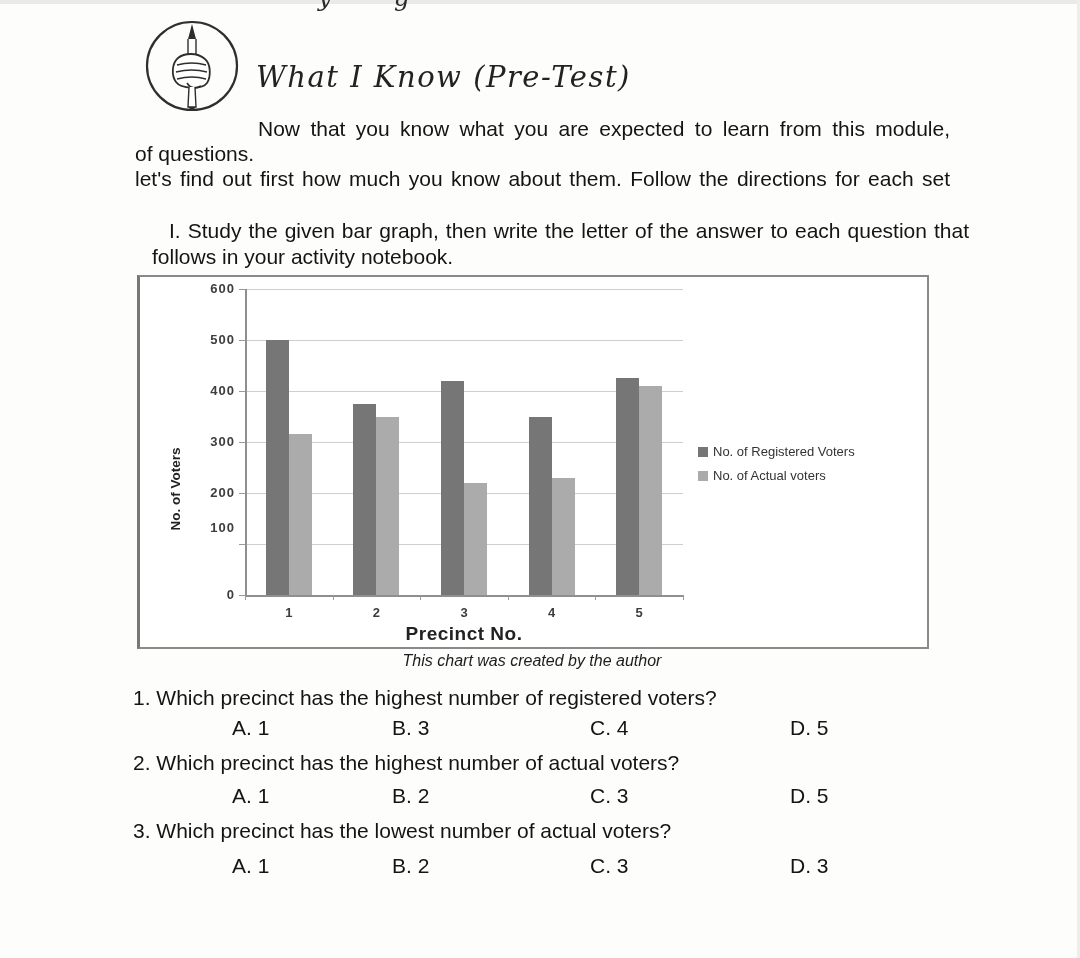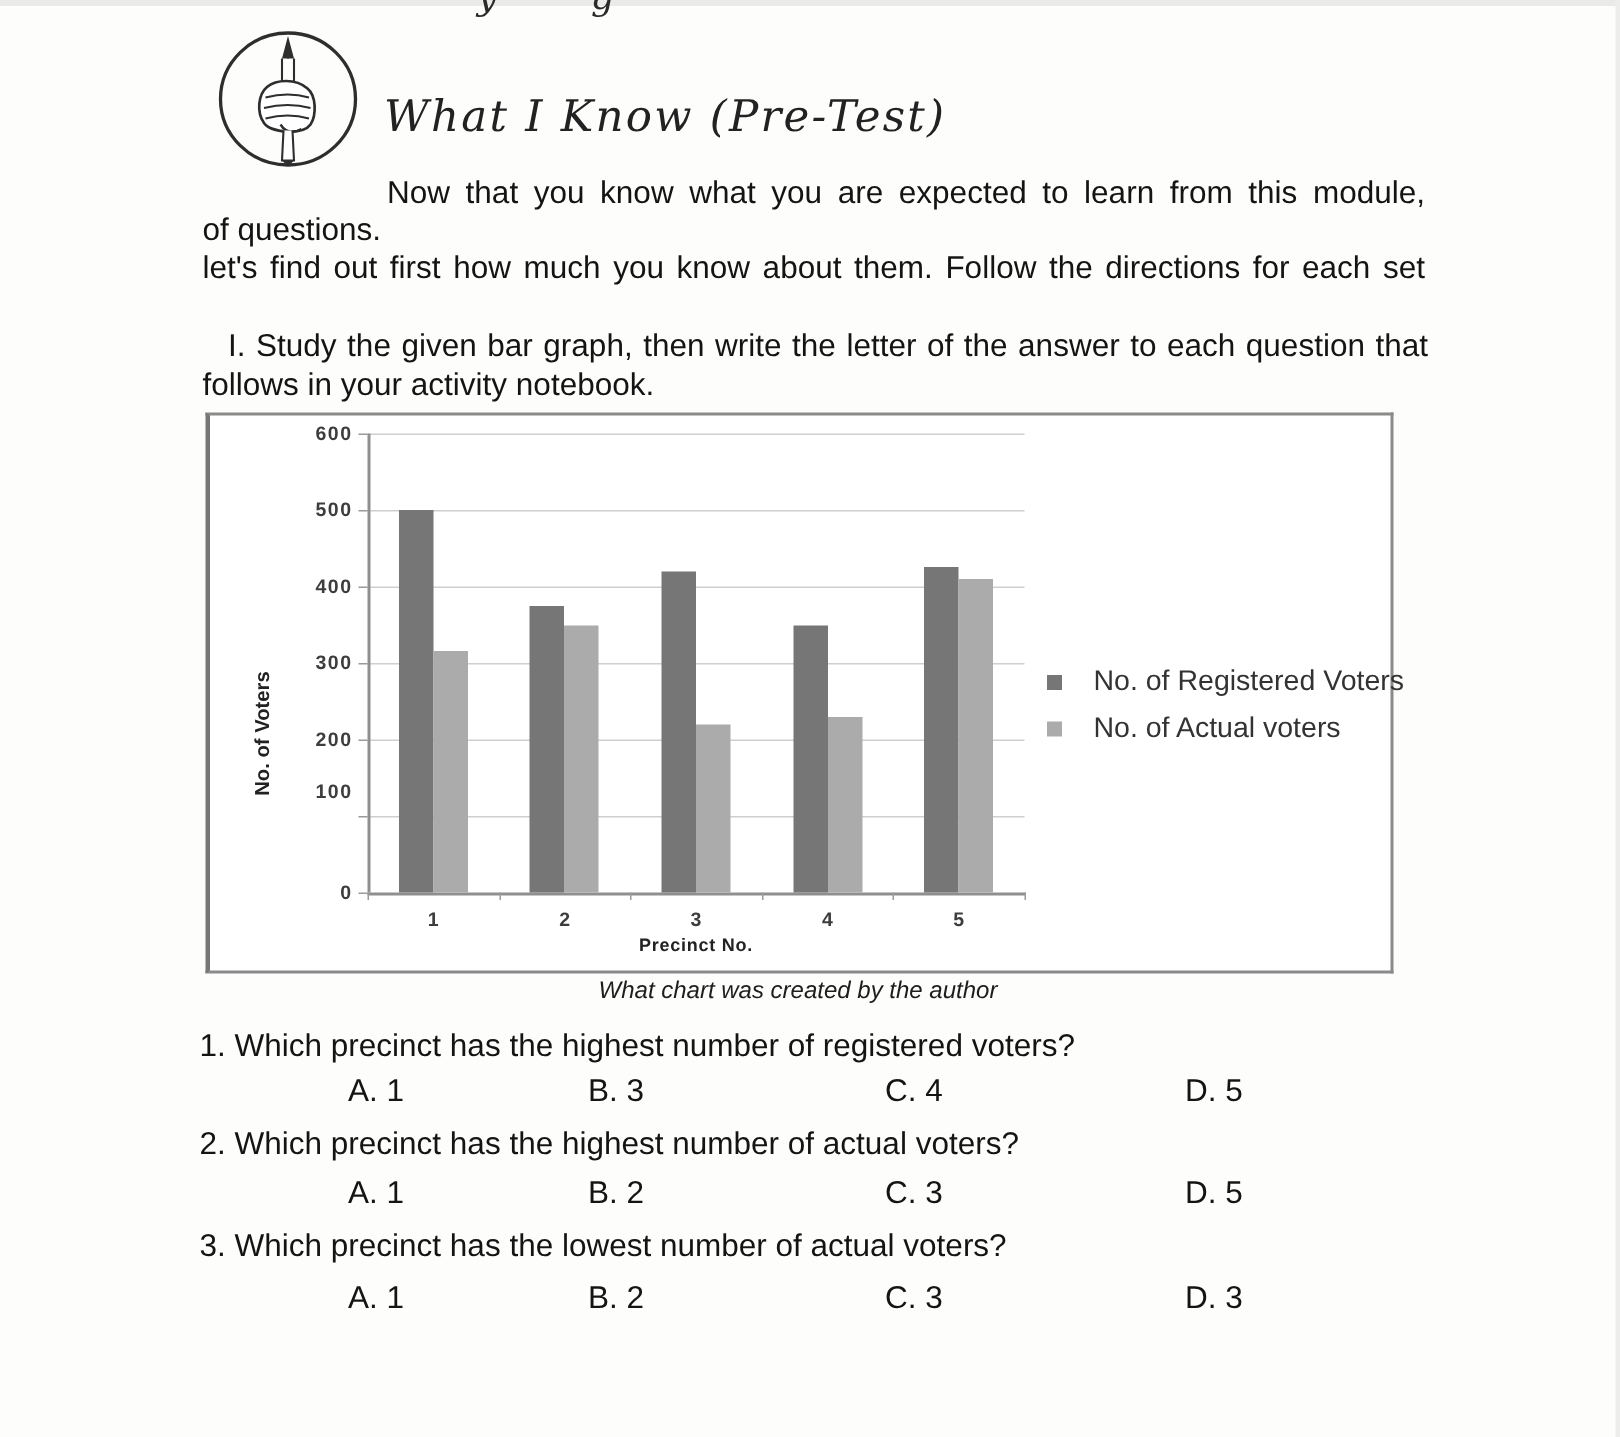--- a/index.html
+++ b/index.html
@@ -22,21 +22,21 @@
   .page-title{
     left:256px;top:60px;
     font-family:"DejaVu Serif", serif;font-style:italic;
     font-size:29px;letter-spacing:1.5px;color:#222;white-space:nowrap;
   }
   
   .intro{left:135px;top:116px;width:815px;font-size:21px;line-height:25px;}
   .intro .ln{text-align:justify;}
   .jlast{text-align-last:justify;}
   .indent1{text-indent:123px;}
-  .instr{left:135px;top:218px;width:817px;font-size:21px;line-height:25.5px;}
+  .instr{left:152px;top:218px;width:817px;font-size:21px;line-height:25.5px;}
   .instr .ln0{padding-left:17px;text-align:justify;text-align-last:justify;}
   
   .chart-box{
     left:137px;top:275px;width:787px;height:370px;background:#fff;
     border:2px solid #8a8a8a;border-left:3px solid #777;
   }
   .plot-rel{position:absolute;left:0;top:0;width:100%;height:100%;}
   .gridline{position:absolute;height:1px;background:#cfcfcf;}
   .axis{position:absolute;background:#8f8f8f;}
   .tick{position:absolute;background:#9a9a9a;}
@@ -48,26 +48,26 @@
     position:absolute;width:60px;text-align:center;
     font-size:13px;font-weight:bold;color:#3d3d3d;
   }
   .bar{position:absolute;}
   .ylab{
     left:35px;top:212px;transform:translate(-50%,-50%) rotate(-90deg);
     font-size:13.5px;font-weight:bold;color:#222;white-space:nowrap;
   }
   .xlab{
     left:105px;top:346px;width:438px;text-align:center;
-    font-size:12px;font-weight:bold;letter-spacing:0.5px;color:#222;
+    font-size:19px;font-weight:bold;letter-spacing:0.5px;color:#222;
   }
   .legend{left:558px;top:167px;}
   .lg-row{display:flex;align-items:center;margin-bottom:9px;white-space:nowrap;}
   .lg-marker{width:10px;height:10px;margin-right:5px;flex:none;}
-  .lg-text{font-size:19px;color:#333;margin-left:16px;}
+  .lg-text{font-size:13px;color:#333;}
   .chart-caption{
     left:137px;top:652px;width:790px;text-align:center;
     font-style:italic;font-size:16px;color:#1d1d1d;
   }
   
   .q{left:133px;width:830px;font-size:21px;white-space:nowrap;}
   .optrow{left:0;top:0;width:1080px;height:24px;font-size:21px;}
   .opt{position:absolute;white-space:nowrap;}
   .opt-a{left:192px;margin-left:40px;} .opt-b{left:392px;} .opt-c{left:590px;} .opt-d{left:790px;}
   .q1{top:686px;} .o1{top:716px;}
@@ -164,21 +164,21 @@
           <span class="lg-marker" style="background: rgb(118, 118, 118);"></span>
           <span class="lg-text">No. of Registered Voters</span>
         </div>
         <div class="lg-row">
           <span class="lg-marker" style="background: rgb(171, 171, 171);"></span>
           <span class="lg-text">No. of Actual voters</span>
         </div>
       </div>
   </div>
 
-  <div class="abs chart-caption">What chart was created by the author</div>
+  <div class="abs chart-caption">This chart was created by the author</div>
 
   <div class="abs q q1">1. Which precinct has the highest number of registered voters?</div>
   <div class="abs optrow o1">
     <span class="opt opt-a">A. 1</span>
     <span class="opt opt-b">B. 3</span>
     <span class="opt opt-c">C. 4</span>
     <span class="opt opt-d">D. 5</span>
   </div>
 
   <div class="abs q q2">2. Which precinct has the highest number of actual voters?</div>

